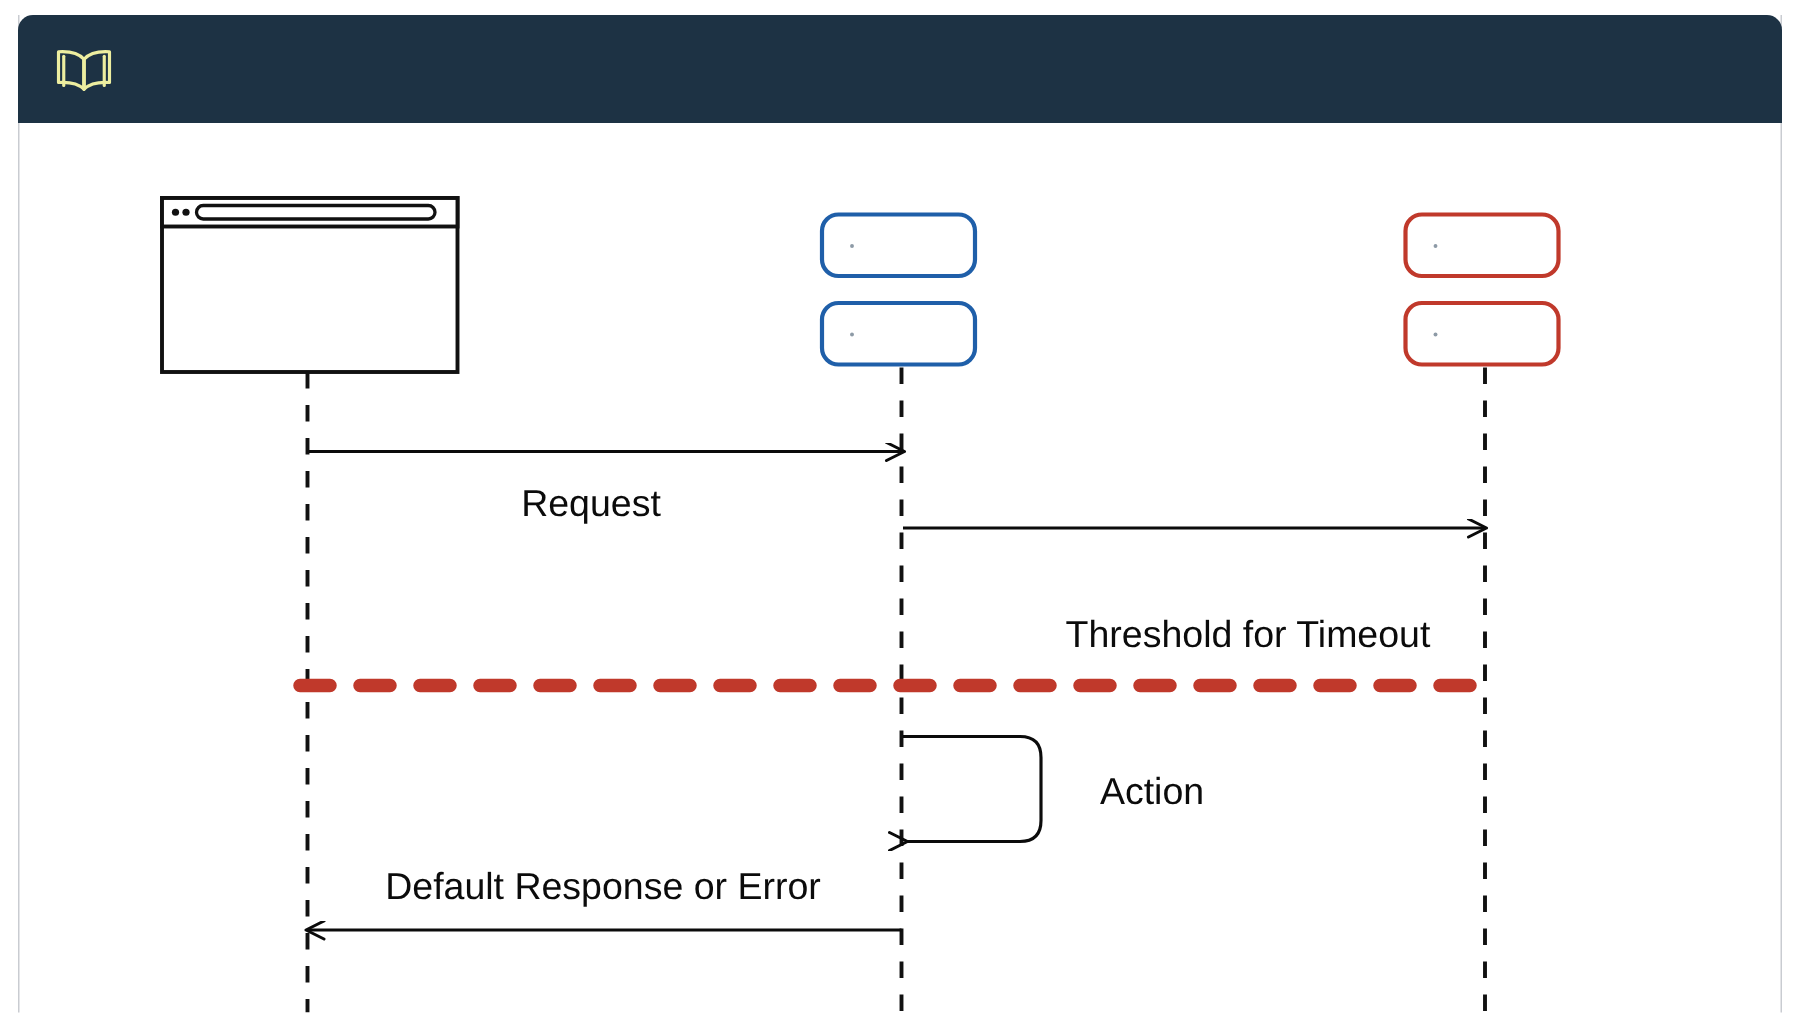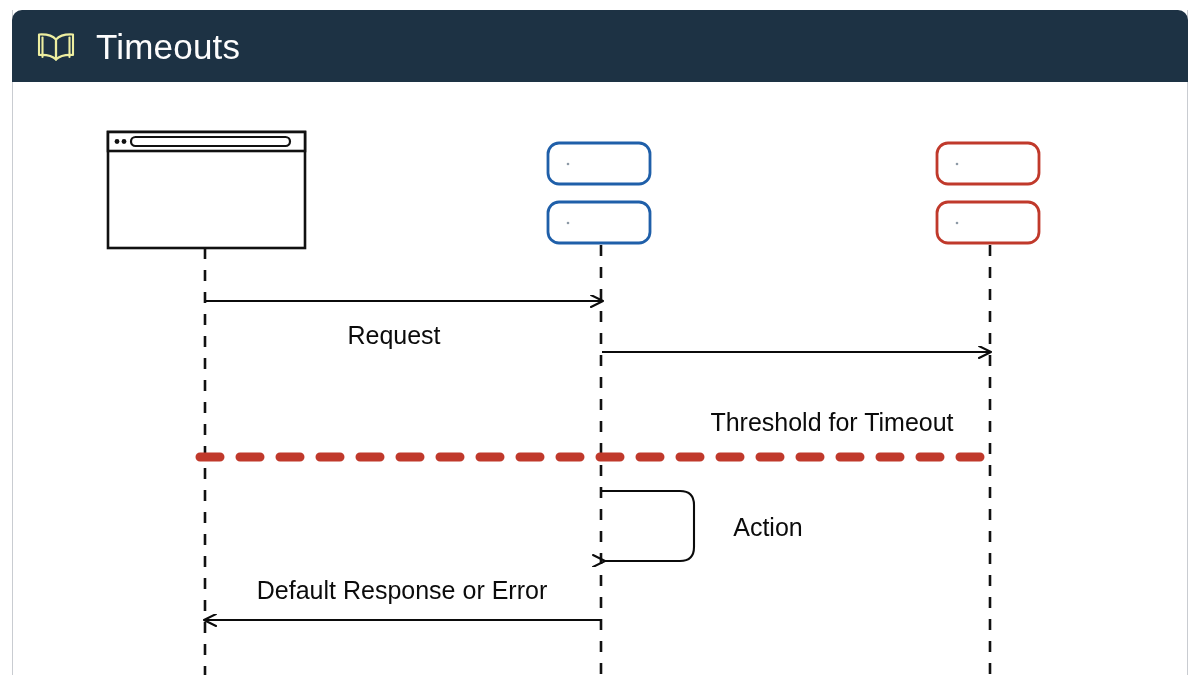--- a/index.html
+++ b/index.html
@@ -91,21 +91,20 @@
   <div class="titlebar">
     <svg class="book-icon" viewBox="0 0 44 32">
       <g fill="none" stroke="#edeea0" stroke-width="2.1" stroke-linejoin="round" stroke-linecap="round">
         <path d="M22 9.5 C18.5 5.5 13 4 5 4.5 L5 25 C13 24.5 18.5 26 22 29.5 Z"></path>
         <path d="M22 9.5 C25.5 5.5 31 4 39 4.5 L39 25 C31 24.5 25.5 26 22 29.5 Z"></path>
         <path d="M8.5 7.5 L8.5 27"></path>
         <path d="M35.5 7.5 L35.5 27"></path>
         <path d="M22 9.5 L22 29.5"></path>
       </g>
     </svg>
-    <span class="title-text">Timeouts</span>
   </div>
 
   <svg id="diagram" viewBox="0 0 1176 593">
     <defs>
       <marker id="arrowRight" markerWidth="16" markerHeight="16" refX="13" refY="6" orient="auto" markerUnits="userSpaceOnUse">
         <path d="M2,0 L14,6 L2,12" fill="none" stroke="#0b0b0b" stroke-width="2" stroke-linecap="round" stroke-linejoin="round"></path>
       </marker>
       <marker id="arrowLeft" markerWidth="16" markerHeight="16" refX="3" refY="6" orient="auto" markerUnits="userSpaceOnUse">
         <path d="M14,0 L2,6 L14,12" fill="none" stroke="#0b0b0b" stroke-width="2" stroke-linecap="round" stroke-linejoin="round"></path>
       </marker>

